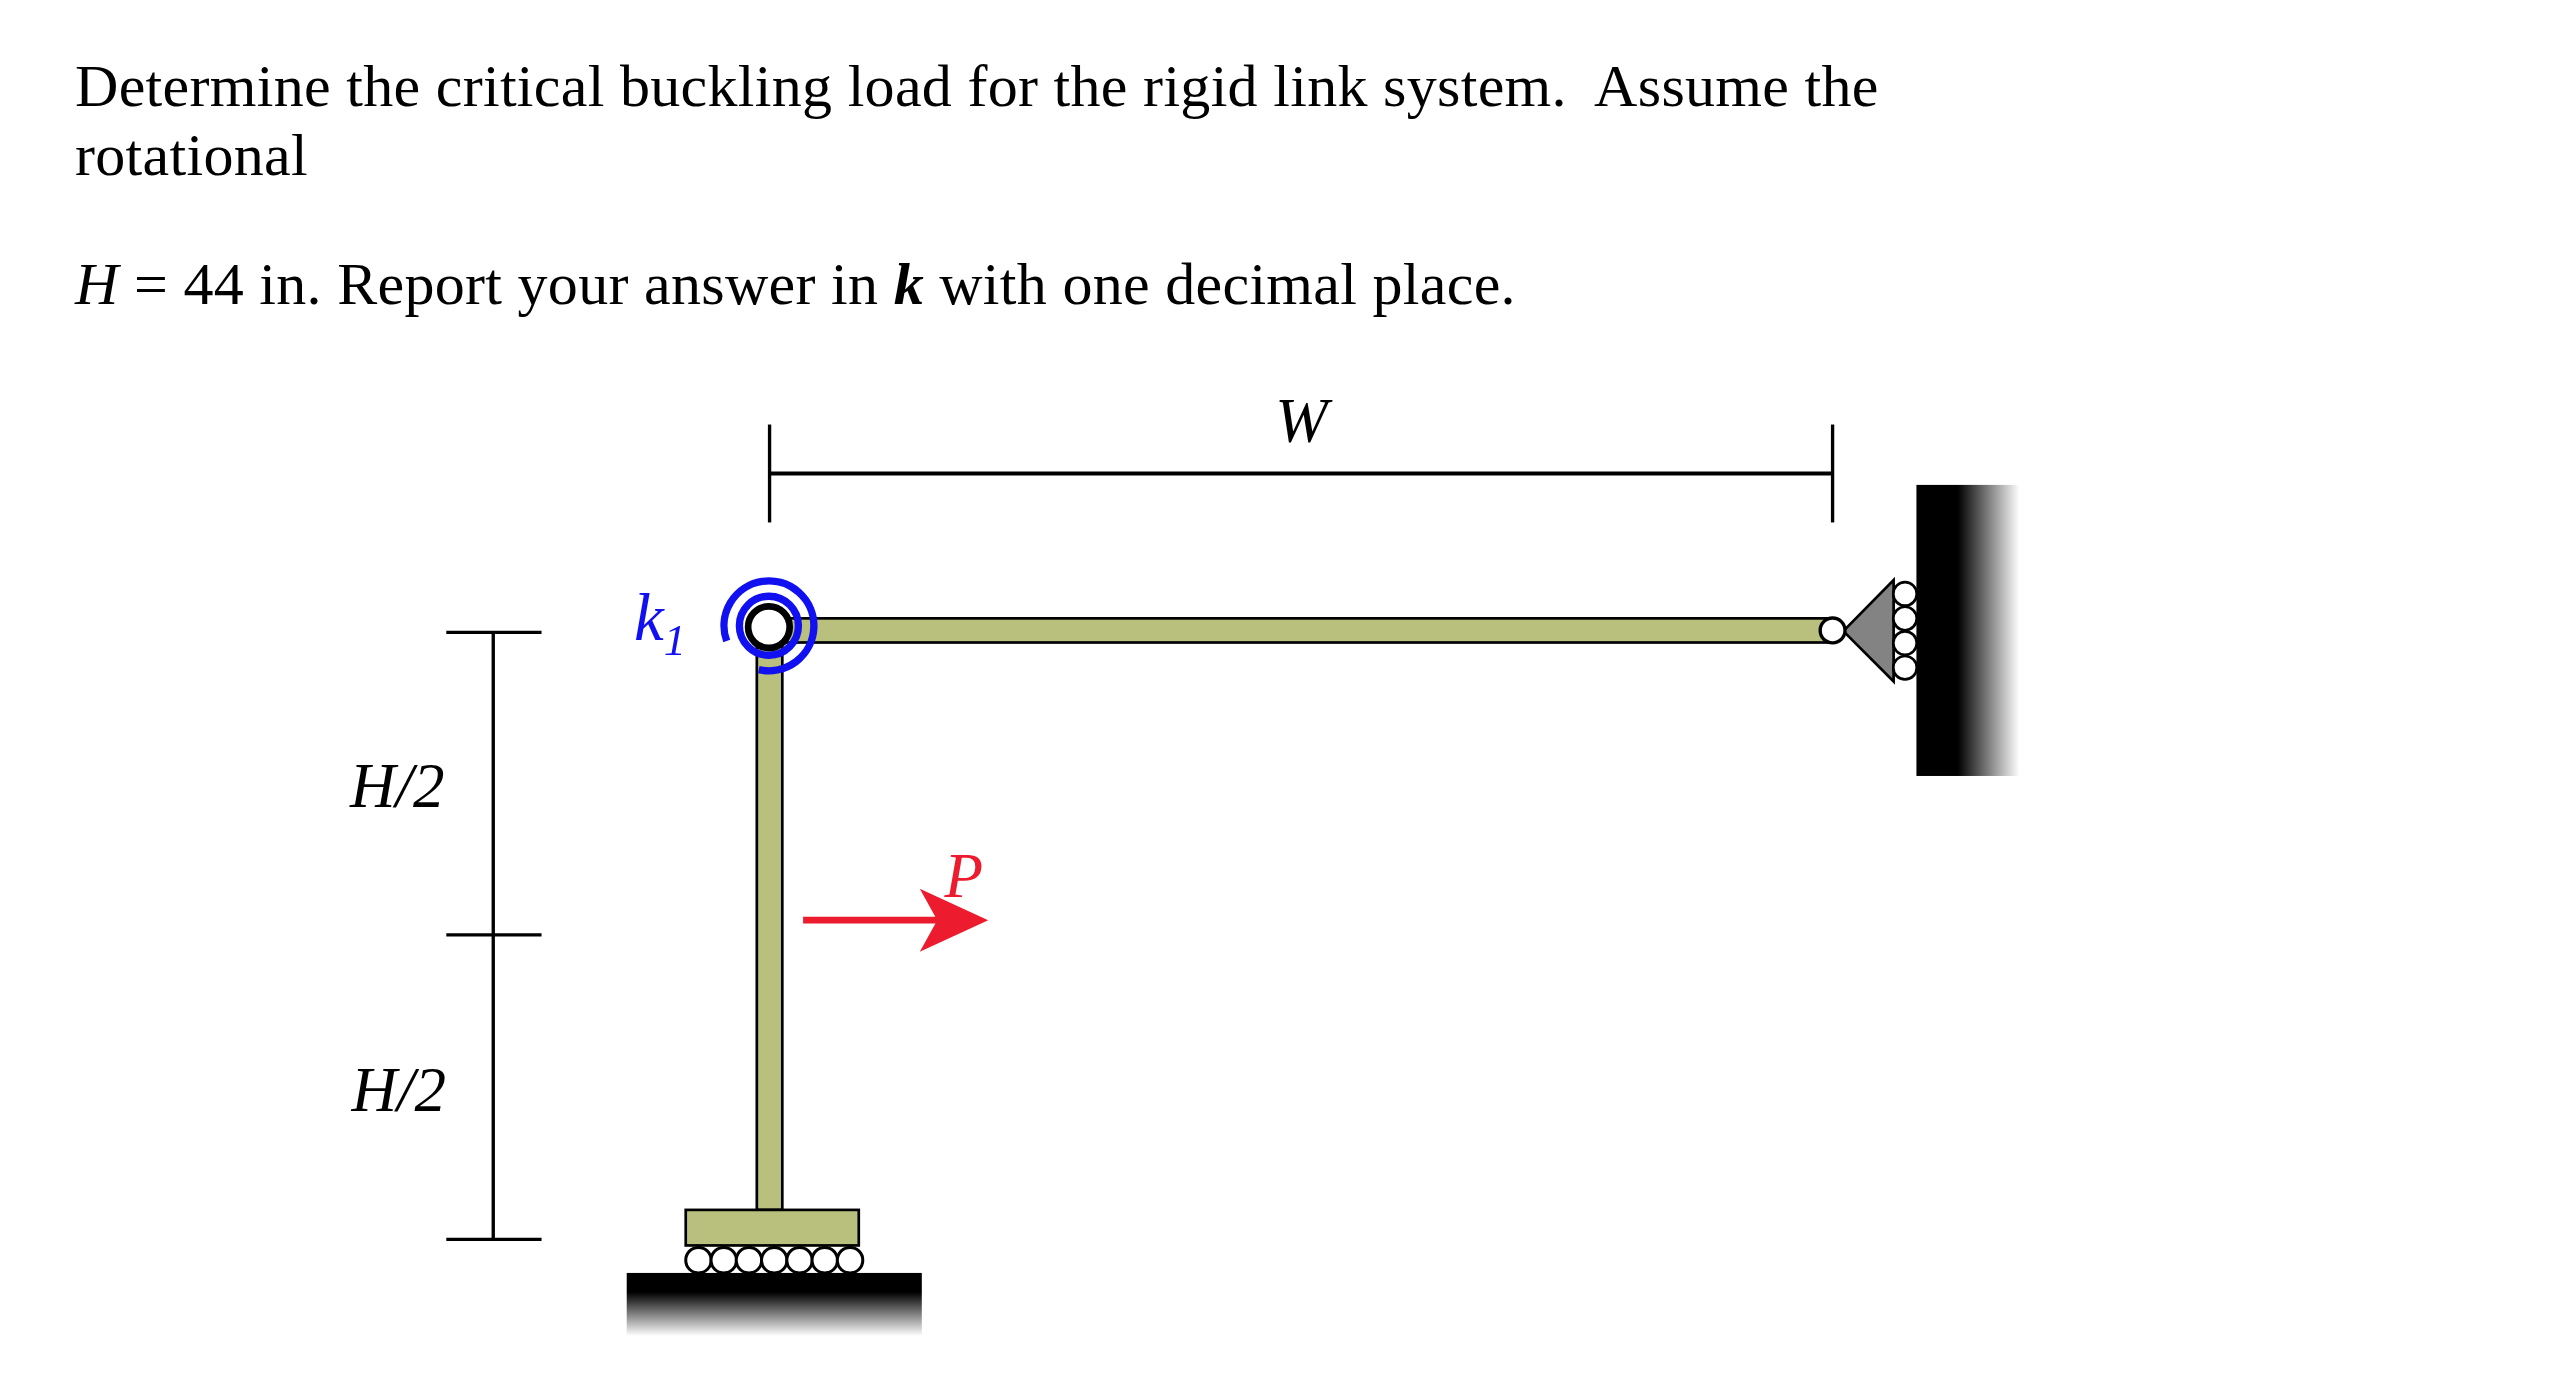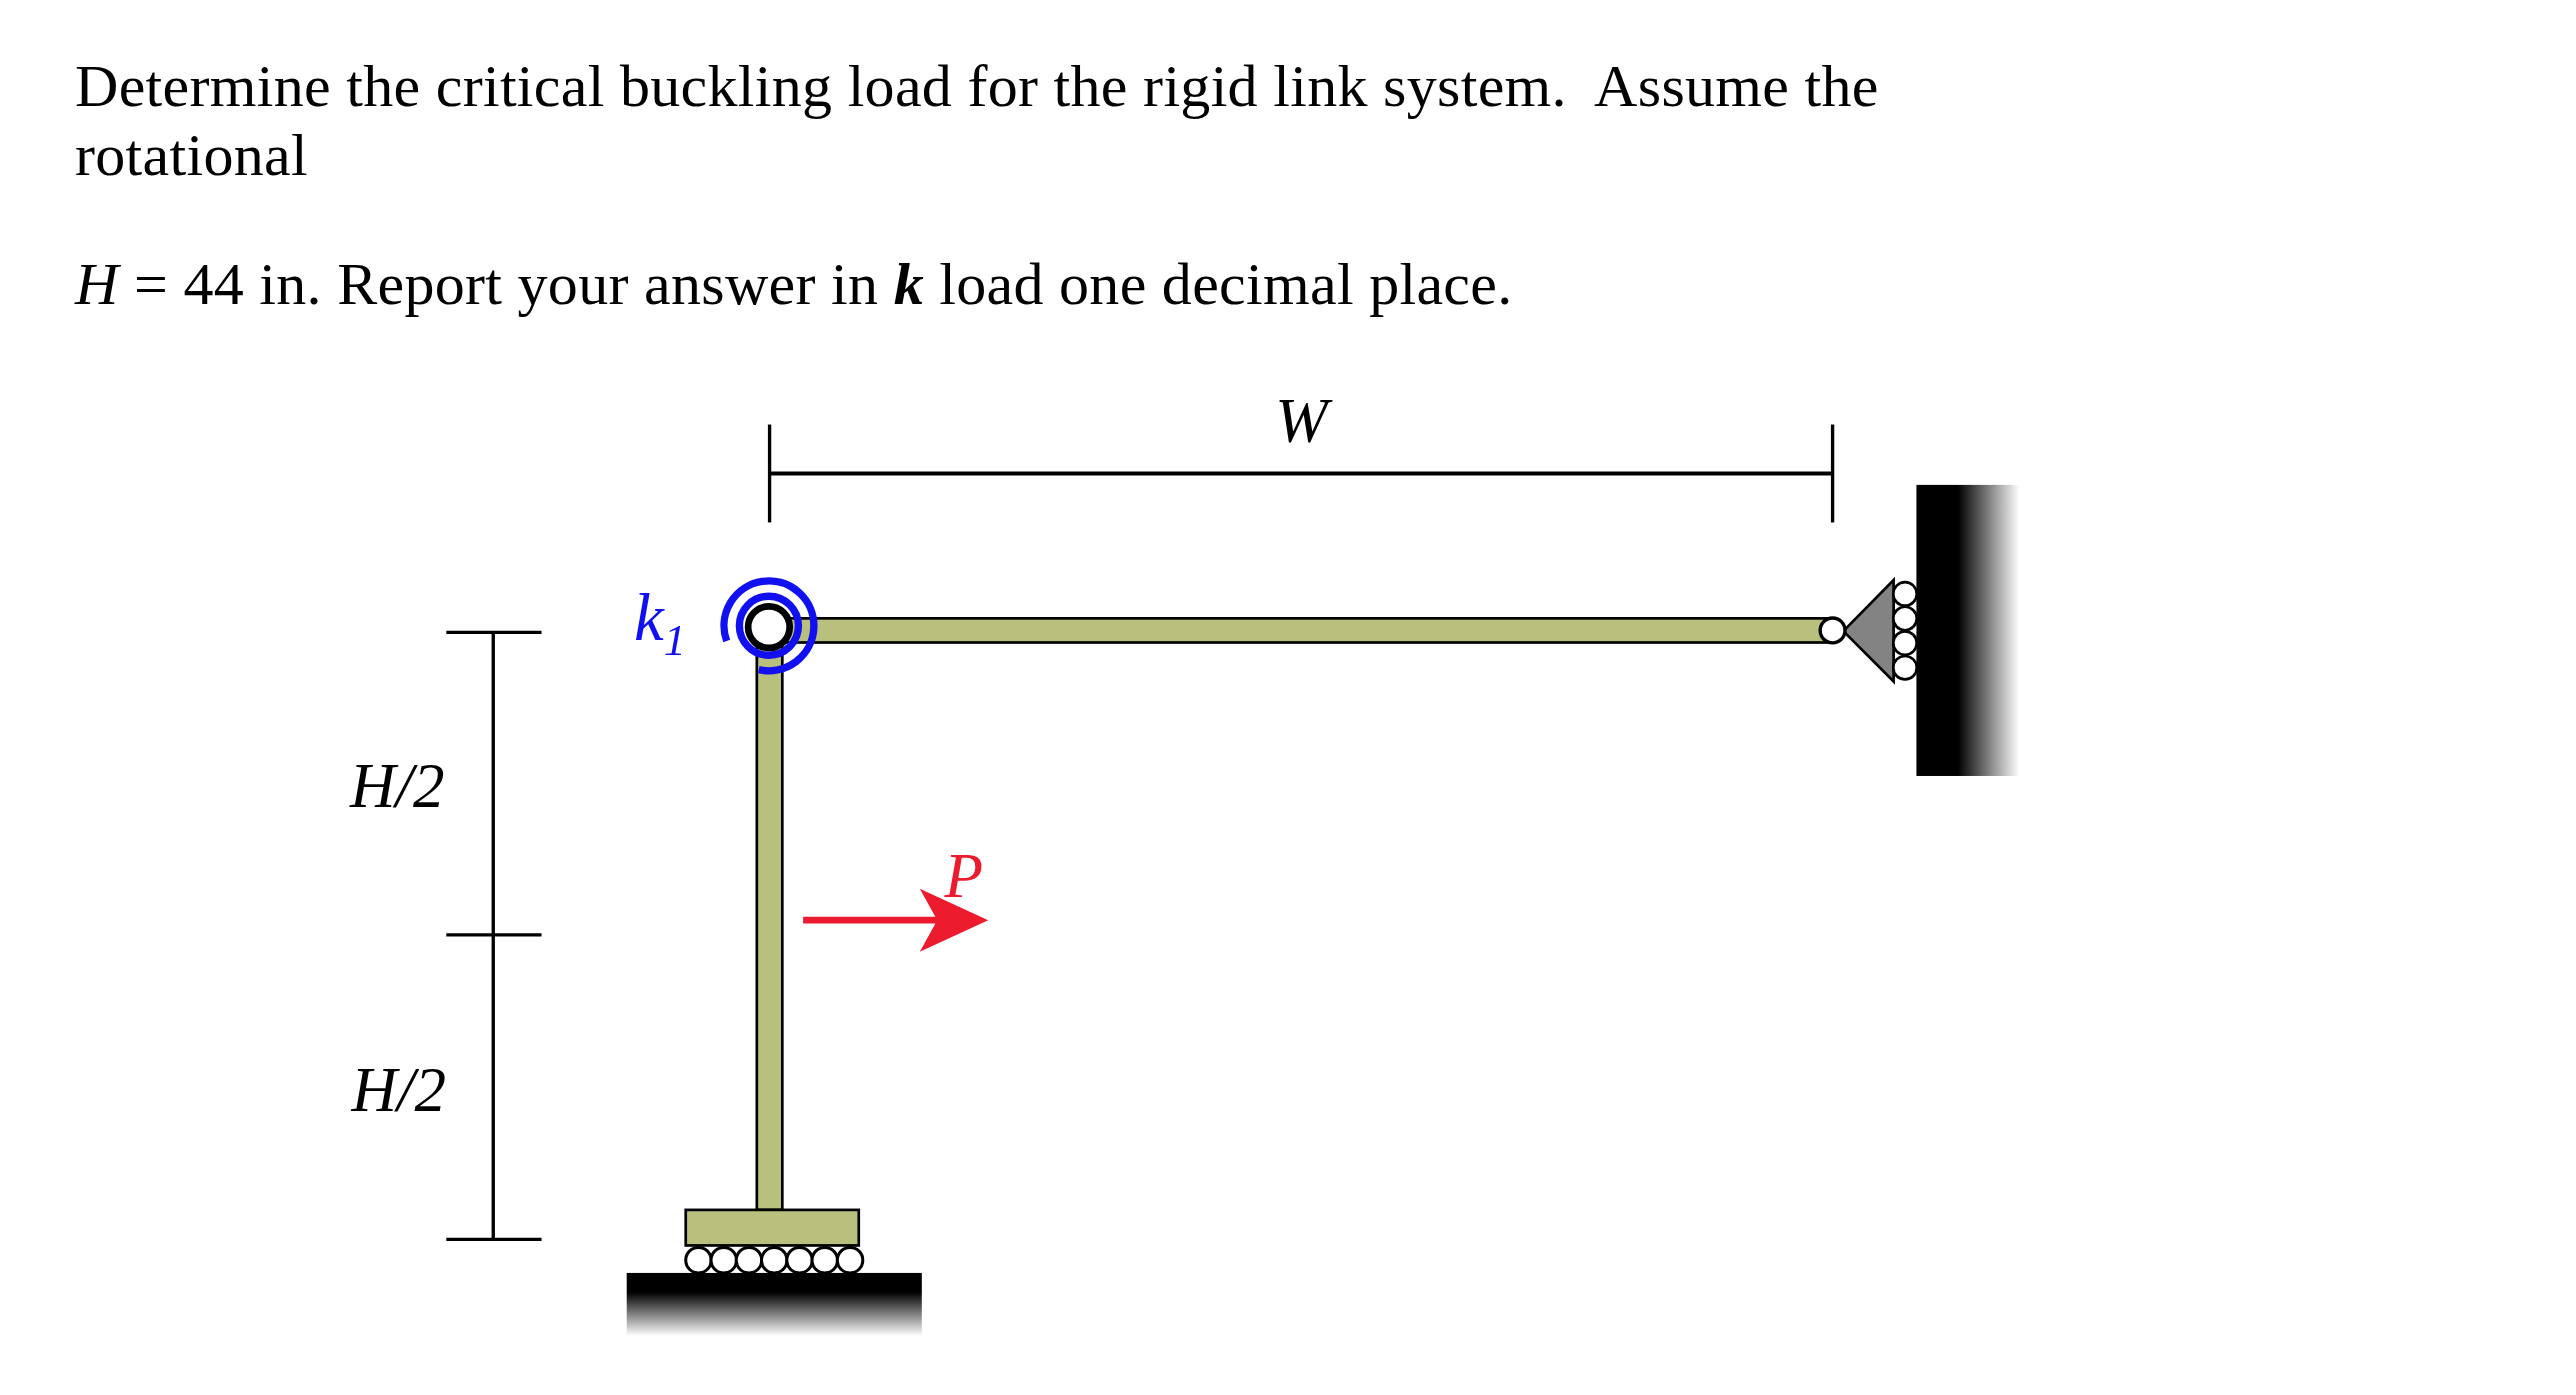--- a/index.html
+++ b/index.html
@@ -17,21 +17,21 @@
   .load-label{font-style:italic;font-size:94px;}
 </style>
 </head>
 <body>
 
 <div class="page">
 
   <div class="ptext" style="top:52px"><span>Determine the critical buckling load for the rigid link system.  Assume the rotational</span></div>
 
 
-  <div class="ptext" style="top:250px"><span class="mi">H</span><span> = 44 in. Report your answer in </span><span class="mbi">k</span><span> load one decimal place.</span></div>
+  <div class="ptext" style="top:250px"><span class="mi">H</span><span> = 44 in. Report your answer in </span><span class="mbi">k</span><span> with one decimal place.</span></div>
 
   <svg width="2576" height="1395" viewBox="0 0 3840 2080">
     <defs>
       <linearGradient id="wallGrad" x1="0" y1="0" x2="1" y2="0">
         <stop offset="0" stop-color="#000000"></stop>
         <stop offset="0.3" stop-color="#000000"></stop>
         <stop offset="0.75" stop-color="#ffffff"></stop>
         <stop offset="1" stop-color="#ffffff"></stop>
       </linearGradient>
       <linearGradient id="groundGrad" x1="0" y1="0" x2="0" y2="1">

